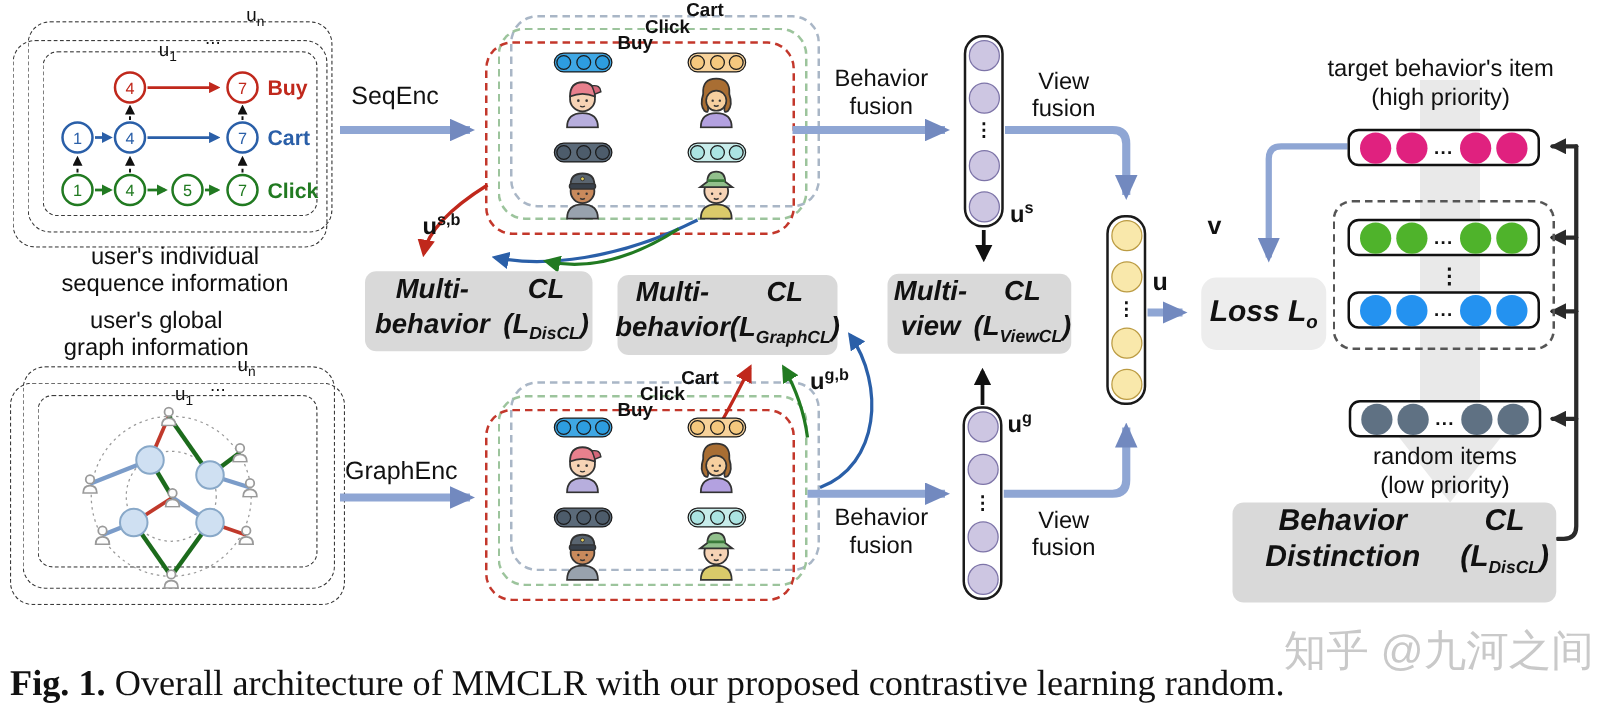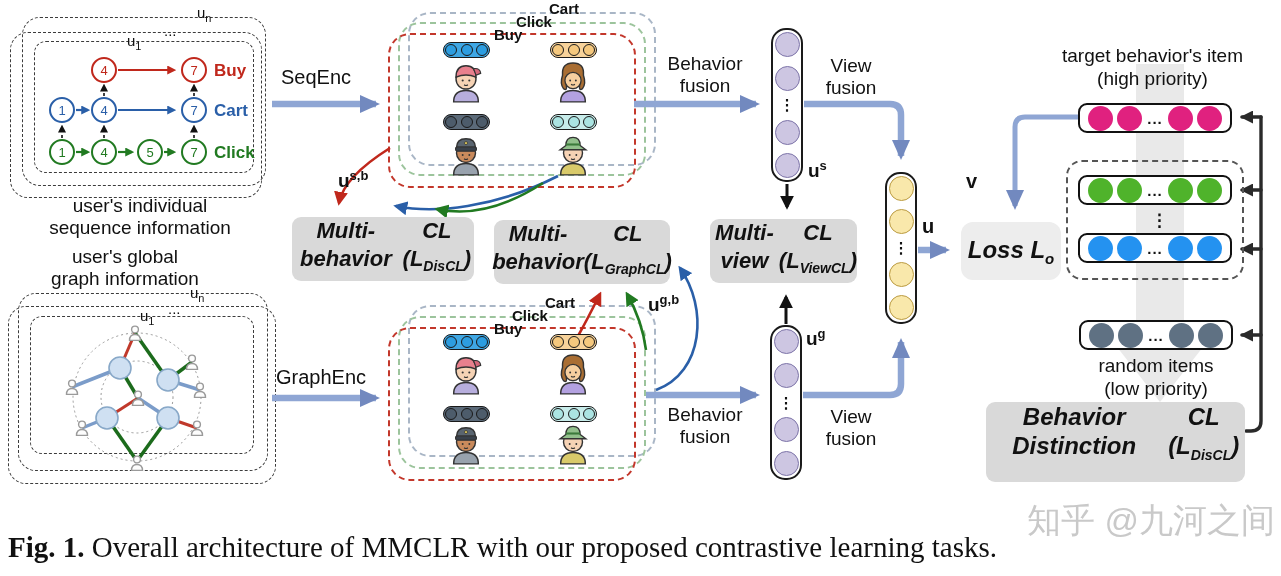--- a/index.html
+++ b/index.html
@@ -482,16 +482,16 @@
   </div>
 
   <div class="clbox" style="left:986px;top:402px;width:259px;height:80px;font-size:24px;line-height:29px;font-style:italic;">
     <div>Behavior Distinction</div>
     <div><span>CL (L</span><sub>DisCL</sub><span>)</span></div>
   </div>
 
   <div class="watermark">知乎 @九河之间</div>
   <div class="caption">
     <b>Fig. 1.</b>
-    <span>Overall architecture of MMCLR with our proposed contrastive learning tasks.</span>
+    <span>Overall architecture of MMCLR with our proposed contrastive learning random.</span>
   </div>
 
 </div>
 
 </body></html>

